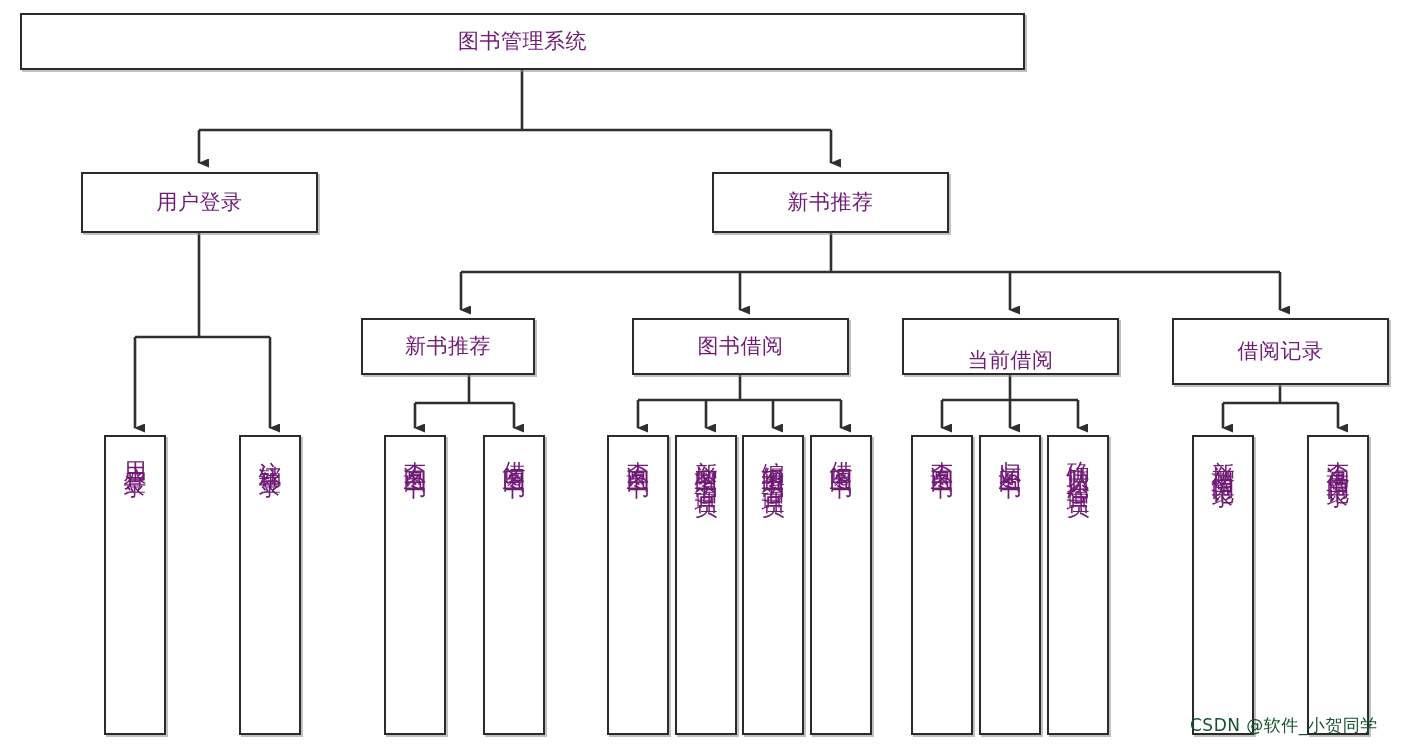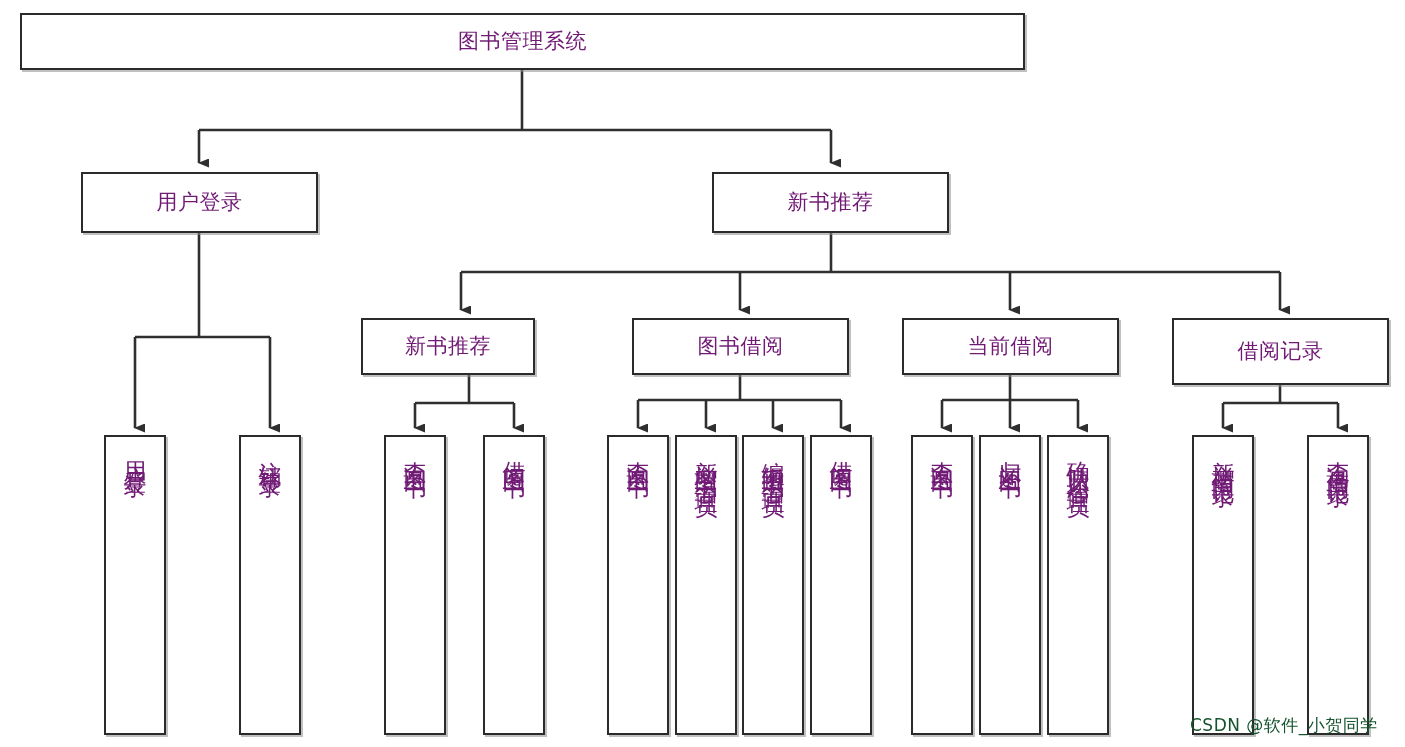--- a/index.html
+++ b/index.html
@@ -138,21 +138,21 @@
   </div>
 
   <div class="node horizontal" style="left:361px; top:318px; width:174px; height:57px;">
     <span class="node-label">新书推荐</span>
   </div>
 
   <div class="node horizontal" style="left:632px; top:318px; width:217px; height:57px;">
     <span class="node-label">图书借阅</span>
   </div>
 
-  <div class="node horizontal" style="left:902px; top:318px; width:217px; height:57px;">
+  <div class="node horizontal" style="left:902px; top:318px; width:217px; height:57px;align-items:flex-end;">
     <span class="node-label">当前借阅</span>
   </div>
 
   <div class="node horizontal" style="left:1172px; top:318px; width:217px; height:67px;">
     <span class="node-label">借阅记录</span>
   </div>
 
   <div class="node vertical" style="left:104px; top:435px; width:62px; height:300px;">
     <span class="node-label">用户登录</span>
   </div>

